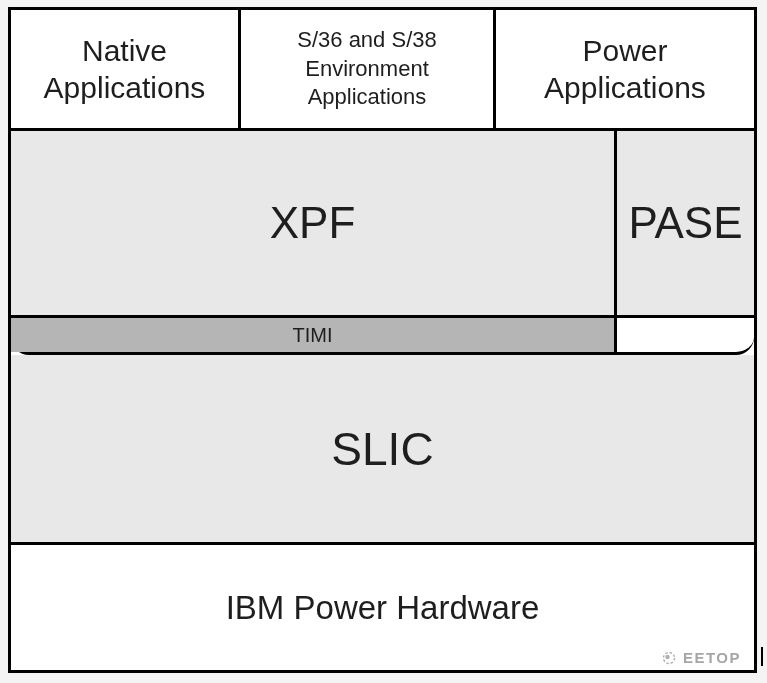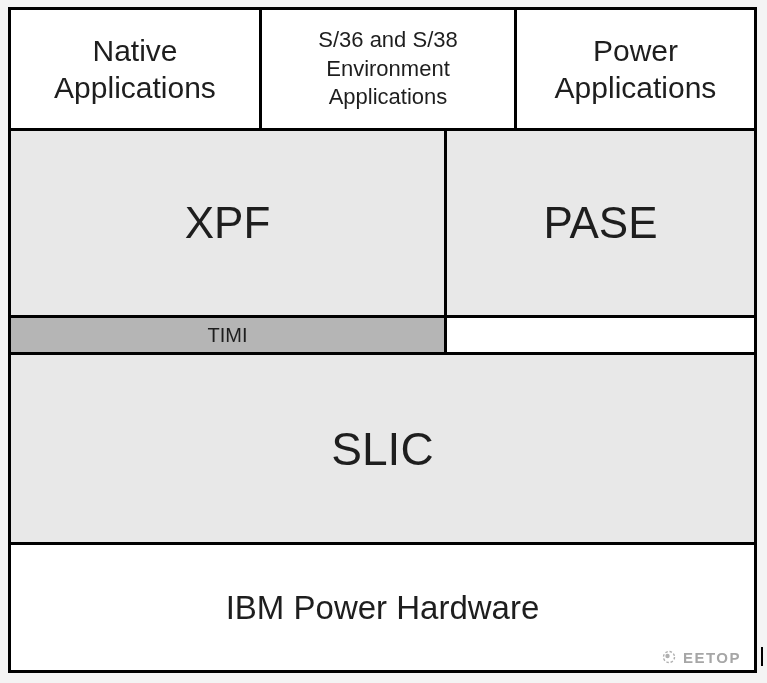--- a/index.html
+++ b/index.html
@@ -40,48 +40,48 @@
     align-items: center;
     justify-content: center;
     text-align: center;
     box-sizing: border-box;
     min-width: 0;
   }
   .vdiv { border-right: 3px solid #000; }
 
   .row-apps      { height: 121px; }
   .row-engine    { height: 187px; }
-  .row-interface { height: 37px;  }
+  .row-interface { height: 37px; border-radius: 18px;  }
   .row-slic      { height: 190px; }
   .row-hw        { flex: 1; }
 
-  .w-left  { width: 251px; }
+  .w-left  { width: 230px; }
   .w-mid   { width: 255px; }
   .w-right { flex: 1; }
-  .w-wide  { width: 436px; }
+  .w-wide  { width: 606px; }
 
   .bg-white { background: #ffffff; }
   .bg-light { background: #e8e8e8; }
   .bg-mid   { background: #b5b5b5; }
 
   .t-apps     { font-size: 30px; line-height: 1.25; padding: 0 28px; }
   .t-apps-l   { font-size: 30px; line-height: 1.25; padding: 0 10px; }
   .t-apps-mid { font-size: 22px; line-height: 1.3;  padding: 0 8px; }
   .t-big      { font-size: 44px; }
   .t-timi     { font-size: 20px; }
   .t-sys      { font-size: 18px; }
   .t-slic     { font-size: 46px; }
   .t-hw       { font-size: 33px; }
 
   .watermark {
     position: absolute;
     right: 26px;
     bottom: 17px;
     display: flex;
-    align-items: flex-start;
+    align-items: center;
     gap: 6px;
     color: #a6a6a6;
     font-size: 15px;
     font-weight: 600;
     letter-spacing: 1.5px;
   }
   .watermark svg { display: block; }
   .caret {
     position: absolute;
     right: 4px;

